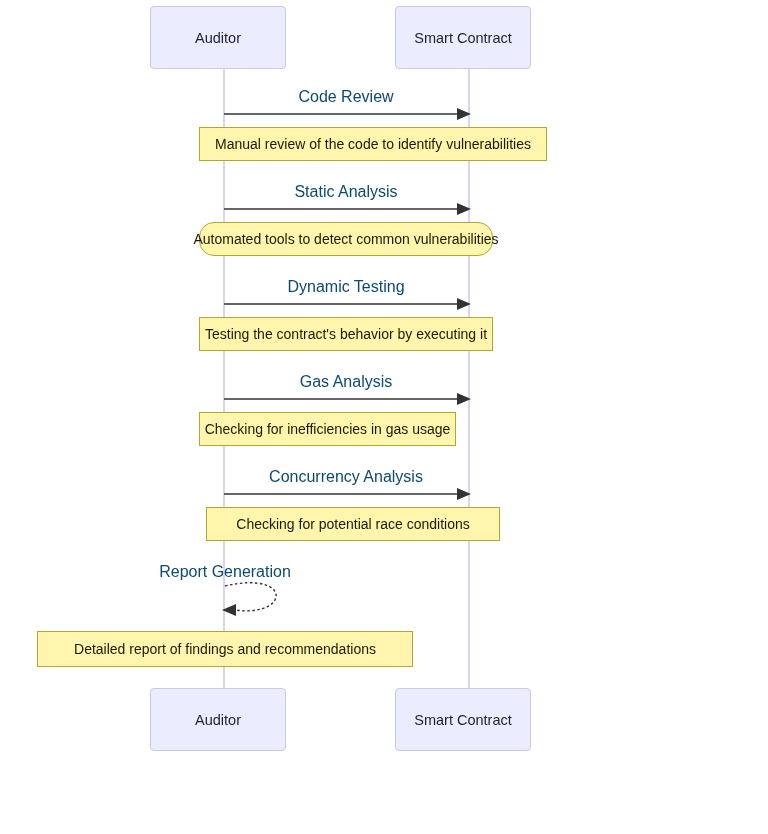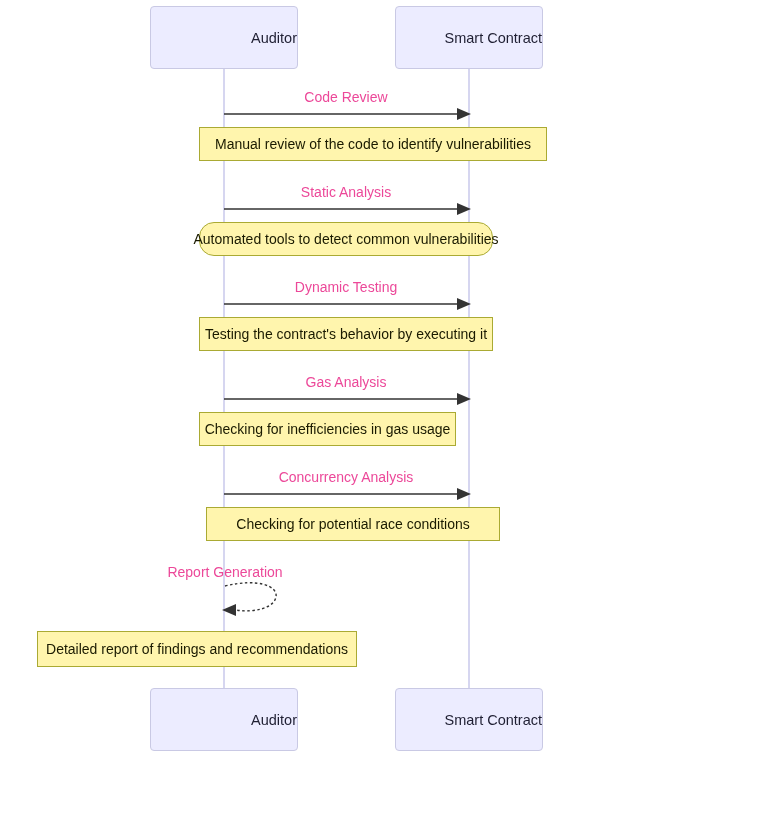--- a/index.html
+++ b/index.html
@@ -18,38 +18,38 @@
   }
   .overlay {
     position: absolute;
     left: 0;
     top: 0;
     width: 768px;
     height: 834px;
   }
   .actor-box {
     position: absolute;
-    width: 148px;
+    width: 136px;
     height: 63px;
     background: #ECECFF;
     border: 1px solid #c9c9e4;
     border-radius: 4px;
     display: flex;
     align-items: center;
-    justify-content: flex-end;
+    justify-content: center;
     box-sizing: border-box;
     font-size: 14.5px;
     color: #1f1f33;
   }
   .msg-label {
     position: absolute;
     transform: translateX(-50%);
     white-space: nowrap;
-    font-size: 14px;
-    color: #ec4899;
+    font-size: 16px;
+    color: #0c4a6e;
     line-height: 16px;
   }
   .note-box {
     position: absolute;
     background: #fff5ad;
     border: 1px solid #aaaa33;
     box-sizing: border-box;
   }
   .note-text {
     position: absolute;
@@ -121,21 +121,21 @@
   <div class="note-box" style="left:199px; top:317px; width:294px; height:34px;">
     <span class="note-text">Testing the contract's behavior by executing it</span>
   </div>
   <div class="note-box" style="left:199px; top:412px; width:257px; height:34px;">
     <span class="note-text">Checking for inefficiencies in gas usage</span>
   </div>
   <div class="note-box" style="left:199px; top:507px; width:294px; height:34px;margin-left:7px;">
     <span class="note-text">Checking for potential race conditions</span>
   </div>
 
-  <div class="note-box" style="left:37px; top:631px; width:320px; height:36px;padding-left:28px;">
+  <div class="note-box" style="left:37px; top:631px; width:376px; height:36px;padding-left:28px;">
     <span class="note-text">Detailed report of findings and recommendations</span>
   </div>
 
   <div class="actor-box" style="left:150px; top:688px;">
     <span>Auditor</span>
   </div>
   <div class="actor-box" style="left:395px; top:688px;">
     <span>Smart Contract</span>
   </div>
 

